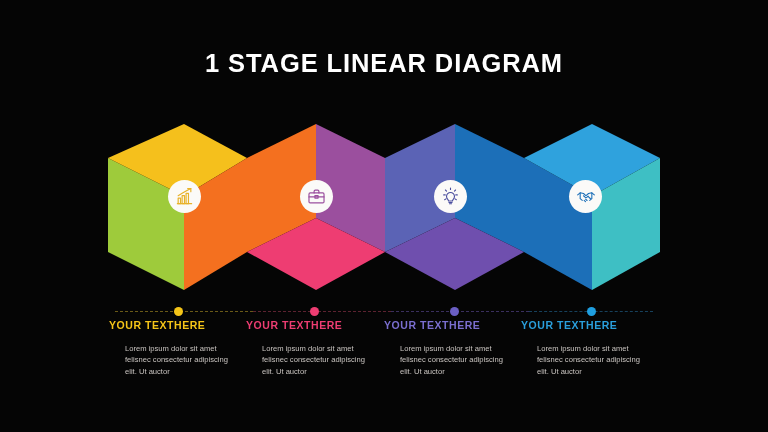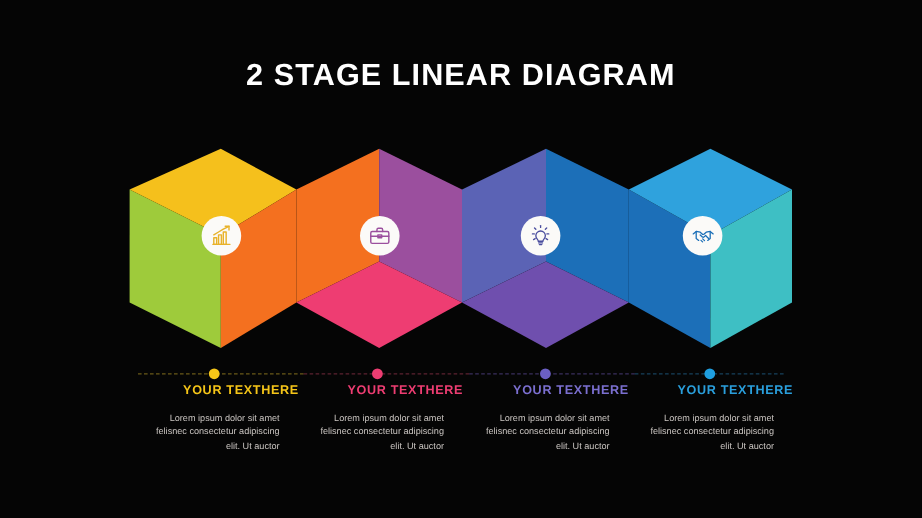--- a/index.html
+++ b/index.html
@@ -70,21 +70,21 @@
     position: absolute;
     width: 9px;
     height: 9px;
     border-radius: 50%;
     top: 2px;
   }
   .col {
     position: absolute;
     top: 14px;
     width: 140px;
-    text-align: right;
+    text-align: left;
   }
   .col-head {
     font-size: 10.5px;
     font-weight: bold;
     letter-spacing: 0.55px;
     margin: 0 0 5px 0;
     white-space: nowrap;
   }
   .col-body {
     font-size: 7.6px;
@@ -93,21 +93,21 @@
     margin: 12px;
     padding: 0 4px;
     font-family: "Liberation Sans", sans-serif;
   }
 </style>
 </head>
 <body>
 
 <div id="slide">
 
-  <div id="title">2 STAGE LINEAR DIAGRAM</div>
+  <div id="title">1 STAGE LINEAR DIAGRAM</div>
 
   <svg id="diagram" viewBox="0 0 768 432">
 
     <polygon points="108,158 184,196 184,290 108,252" fill="#9ecb3b"></polygon>
     <polygon points="108,158 184,124 247,158 184,196" fill="#f5c01c"></polygon>
     <polygon points="184,196 247,158 247,252 184,290" fill="#f4701f"></polygon>
 
     <polygon points="247,158 316,124 316,218 247,252" fill="#f4701f"></polygon>
     <polygon points="316,124 385,158 385,252 316,218" fill="#9b4f9e"></polygon>
     <polygon points="247,252 316,218 385,252 316,290" fill="#ee3d72"></polygon>

